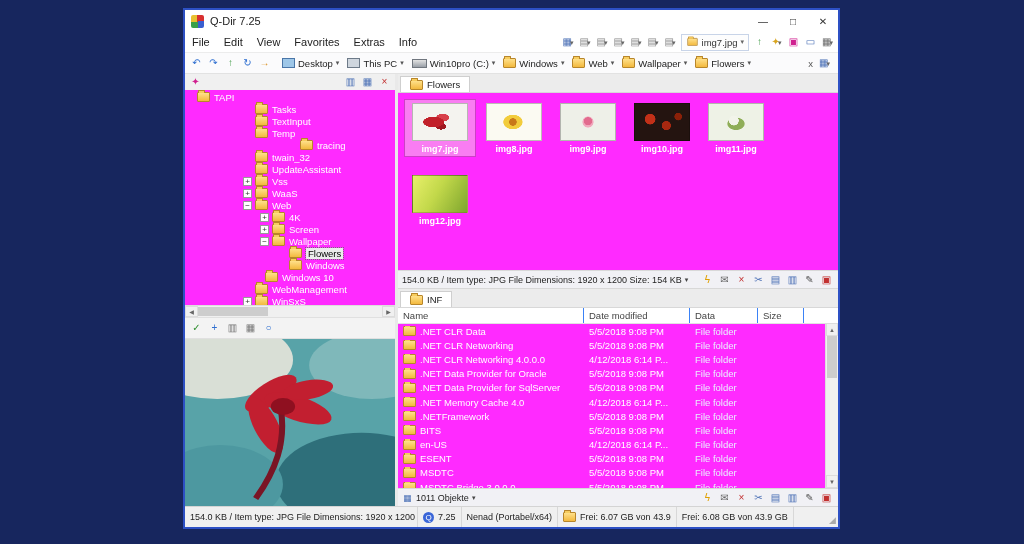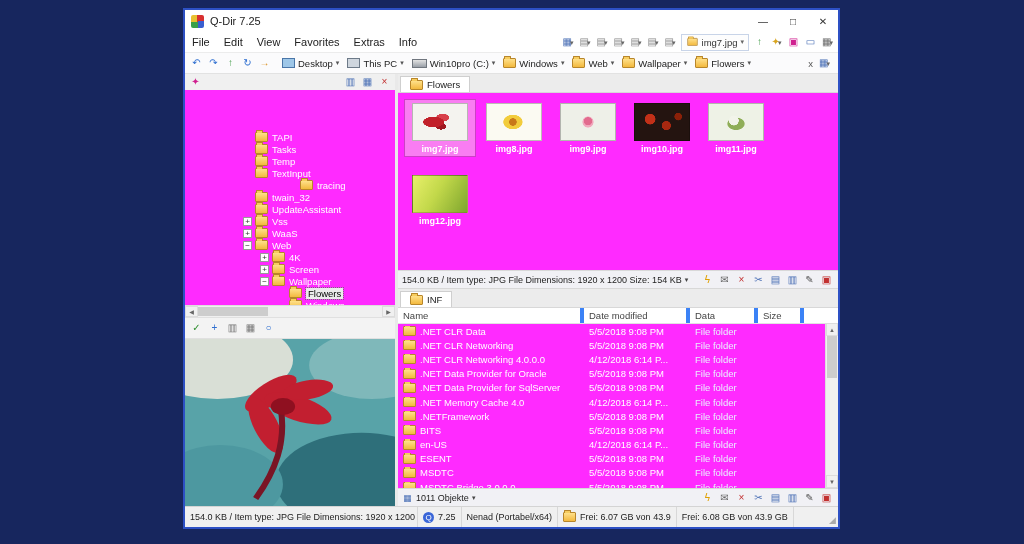--- a/index.html
+++ b/index.html
@@ -80,21 +80,21 @@
   
   .pstatus{height:17px;flex:none;background:#f1f1f5;border-top:1px solid #d8d8d8;border-bottom:1px solid #d8d8d8;
     display:flex;align-items:center;font-size:9px;color:#222;padding:0 4px;gap:3px;}
   .pstatus .caret{font-size:7px;color:#444;}
   .pstatus .spacer{flex:1;}
   .grid-ic{width:11px;height:11px;display:flex;align-items:center;justify-content:center;font-size:9px;color:#4a6fb5;}
 
   
   .table-wrap{flex:1;display:flex;flex-direction:column;background:#ff2aff;position:relative;min-height:0;}
   .thead{height:15px;flex:none;background:#fff;display:flex;align-items:center;font-size:9.5px;color:#444;border-bottom:1px solid #e2e2e2;}
-  .th{padding-left:5px;border-right:4px solid #3b82f6;height:100%;display:flex;align-items:center;box-sizing:border-box;}
+  .th{padding-left:5px;border-right:1px solid #3b82f6;height:100%;display:flex;align-items:center;box-sizing:border-box;}
   .c-name{width:186px;} .c-date{width:106px;} .c-type{width:68px;} .c-size{width:46px;}
   .tbody{flex:1;overflow:hidden;}
   .trow{height:14.2px;display:flex;align-items:center;font-size:9.5px;color:#fff;}
   .trow .cell{padding-left:5px;box-sizing:border-box;display:flex;align-items:center;gap:4px;overflow:hidden;white-space:nowrap;}
   .trow .t-type{color:#eaf0ff;}
   .vscroll{position:absolute;right:0;top:15px;bottom:0;width:12px;background:#f0f0f0;border-left:1px solid #ddd;display:flex;flex-direction:column;}
   .vscroll .scroll-btn{width:auto;height:11px;}
   .v-thumb{height:42px;background:#cdcdcd;margin:0 1px;}
 
   
@@ -210,39 +210,39 @@
               <span class="mini-icon" style="color: rgb(208, 32, 144);">✦</span>
             </div>
           <div class="spacer"></div>
           <div class="icon-strip" id="tree-icons-right">
               <span class="mini-icon" style="color: rgb(74, 111, 181);">▥</span>
               <span class="mini-icon" style="color: rgb(74, 111, 181);">▦</span>
               <span class="mini-icon" style="color: rgb(194, 48, 48);">×</span>
             </div>
         </div>
         <div class="tree-body" id="tree-body">
-            <div class="tree-row" style="padding-left: 58px; margin-top: 40px;">
+            <div class="tree-row" style="">
               <span class="exp-sp"></span>
               <span class="folder"></span>
               <span class="lbl">TAPI</span>
             </div>
             <div class="tree-row" style="padding-left: 58px;">
               <span class="exp-sp"></span>
               <span class="folder"></span>
               <span class="lbl">Tasks</span>
             </div>
             <div class="tree-row" style="padding-left: 58px;">
               <span class="exp-sp"></span>
               <span class="folder"></span>
+              <span class="lbl">TextInput</span>
+            </div>
+            <div class="tree-row" style="padding-left: 58px;">
+              <span class="exp-sp"></span>
+              <span class="folder"></span>
               <span class="lbl">Temp</span>
-            </div>
-            <div class="tree-row" style="padding-left: 58px;">
-              <span class="exp-sp"></span>
-              <span class="folder"></span>
-              <span class="lbl">TextInput</span>
             </div>
             <div class="tree-row" style="padding-left: 58px; margin-left: 45px;">
               <span class="exp-sp"></span>
               <span class="folder"></span>
               <span class="lbl">tracing</span>
             </div>
             <div class="tree-row" style="padding-left: 58px;">
               <span class="exp-sp"></span>
               <span class="folder"></span>
               <span class="lbl">twain_32</span>

